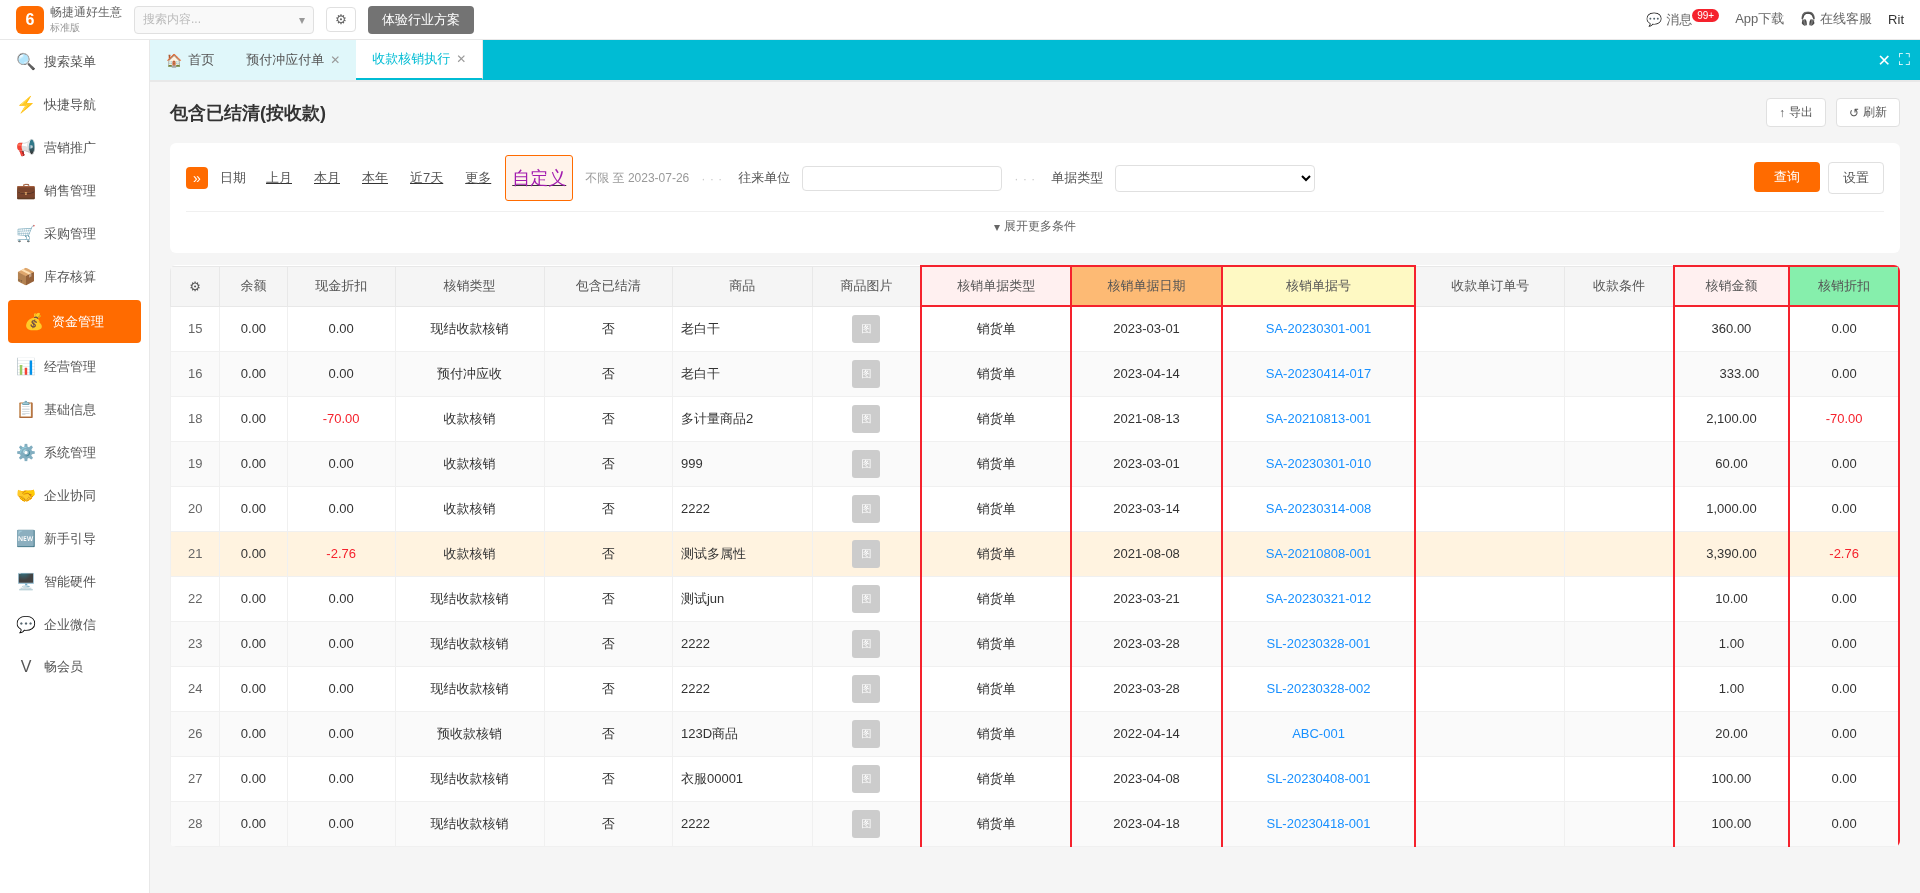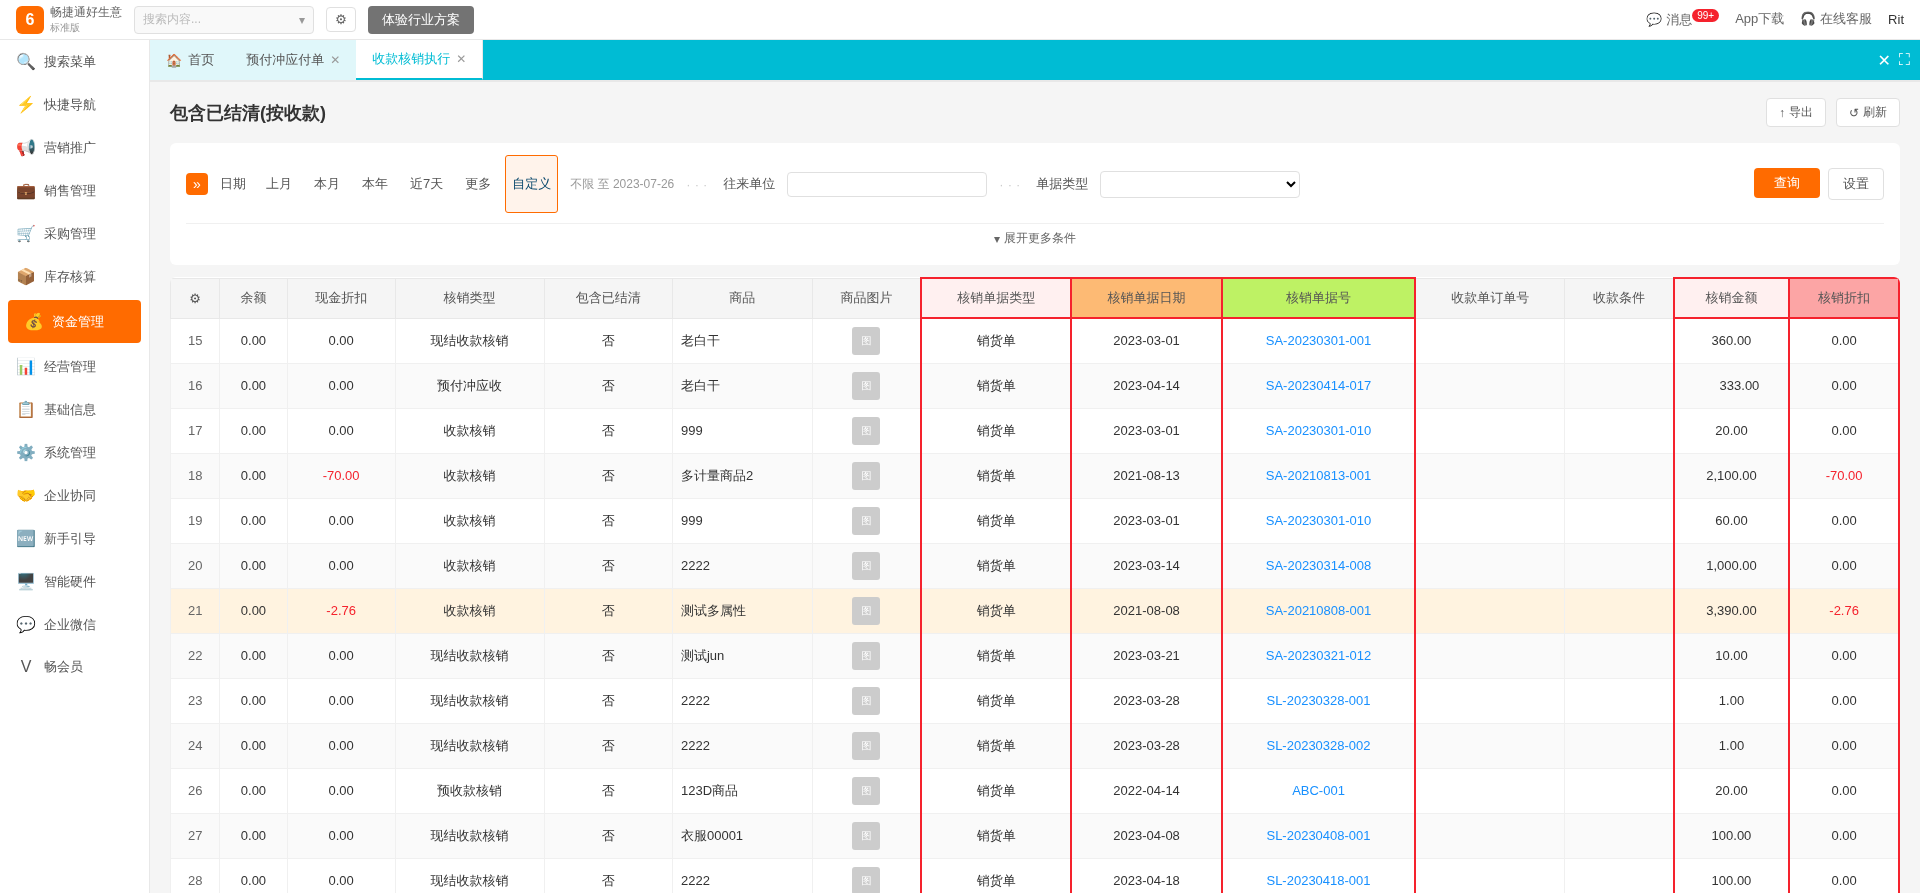--- a/index.html
+++ b/index.html
@@ -41,23 +41,23 @@
     
     .page-content { flex: 1; padding: 16px 20px; overflow: auto; background: #f5f5f5; }
     .page-title { font-size: 18px; font-weight: bold; color: #333; margin-bottom: 16px; display: flex; justify-content: space-between; align-items: center; }
     .page-title-right { display: flex; gap: 10px; }
     .btn-outline { border: 1px solid #e0e0e0; background: #fff; border-radius: 4px; padding: 5px 12px; font-size: 12px; cursor: pointer; color: #555; display: flex; align-items: center; gap: 4px; }
 
     
     .filter-bar { background: #fff; border-radius: 6px; padding: 12px 16px; margin-bottom: 12px; display: flex; flex-direction: column; gap: 10px; }
     .filter-row { display: flex; align-items: center; gap: 12px; flex-wrap: wrap; }
     .filter-label { color: #555; font-size: 13px; white-space: nowrap; }
-    .filter-dates { display: flex; gap: 6px; }
+    .filter-dates { display: flex; gap: 6px; text-decoration: underline; }
     .filter-date-btn { padding: 3px 8px; border: none; background: none; cursor: pointer; font-size: 13px; color: #555; }
-    .filter-date-custom { color: #0c4a6e; cursor: pointer; font-size: 13px; border: 1px solid #ff6b00; border-radius: 3px; padding: 19px 6px; background: #fff3eb; }
+    .filter-date-custom { color: #a21caf; cursor: pointer; font-size: 18px; border: 1px solid #ff6b00; border-radius: 3px; padding: 10px 6px; background: #fff3eb; }
     .filter-date-range { color: #999; font-size: 12px; }
     .filter-input { border: 1px solid #e0e0e0; border-radius: 4px; padding: 4px 10px; font-size: 13px; width: 200px; }
     .filter-select { border: 1px solid #e0e0e0; border-radius: 4px; padding: 4px 10px; font-size: 13px; width: 200px; background: #fff; }
     .btn-query { background: #ff6b00; color: #fff; border: none; border-radius: 4px; padding: 6px 20px; font-size: 13px; cursor: pointer; }
     .btn-settings { background: #fff; color: #555; border: 1px solid #e0e0e0; border-radius: 4px; padding: 6px 14px; font-size: 13px; cursor: pointer; }
     .expand-bar { display: flex; justify-content: center; align-items: center; gap: 4px; font-size: 12px; color: #666; cursor: pointer; padding: 6px 0; border-top: 1px solid #f0f0f0; }
     .dots-sep { color: #ccc; letter-spacing: 4px; }
     .filter-query-section { display: flex; align-items: flex-start; gap: 8px; margin-left: auto; }
 
     
@@ -246,25 +246,25 @@
             <tr>
               <th>⚙</th>
               <th>余额</th>
               <th>现金折扣</th>
               <th>核销类型</th>
               <th>包含已结清</th>
               <th>商品</th>
               <th>商品图片</th>
               <th style="border: 2px solid #f5222d; background:#fff0f0;">核销单据类型</th>
               <th style="border: 2px solid #f5222d; background:#fdba74;">核销单据日期</th>
-              <th style="border: 2px solid #f5222d; background:#bef264;margin-left:16px;">核销单据号</th>
+              <th style="border: 2px solid #f5222d; background:#fef9c3;margin-left:16px;">核销单据号</th>
               <th>收款单订单号</th>
               <th>收款条件</th>
               <th style="border: 2px solid #f5222d; background:#fff0f0;">核销金额</th>
-              <th style="border: 2px solid #f5222d; background:#fca5a5;">核销折扣</th>
+              <th style="border: 2px solid #f5222d; background:#86efac;">核销折扣</th>
             </tr>
           </thead>
           <tbody id="table-body">
           <tr>
       <td style="color:#666;">15</td>
       <td class="text-right">0.00</td>
       <td class="text-right" style="">0.00</td>
       <td>现结收款核销</td>
       <td>否</td>
       <td style="text-align:left; padding-left:8px;">老白干</td>
@@ -291,70 +291,52 @@
                 </td>
       <td style="border-left:2px solid #f5222d; border-right:2px solid #f5222d;">销货单</td>
       <td style="border-left:2px solid #f5222d; border-right:2px solid #f5222d;">2023-04-14</td>
       <td style="border-left:2px solid #f5222d; border-right:2px solid #f5222d;"><a class="link-blue">SA-20230414-017</a></td>
       <td></td>
       <td></td>
       <td class="text-right" style="border-left:2px solid #f5222d; border-right:2px solid #f5222d;padding-left:24px; ">333.00</td>
       <td class="text-right" style="border-left:2px solid #f5222d; border-right:2px solid #f5222d; ">0.00</td>
     </tr>
               <tr>
-      <td style="color:#666;">17</td>
+      <td style="color:#666;">18</td>
+      <td class="text-right">0.00</td>
+      <td class="text-right" style="color:#f5222d;">-70.00</td>
+      <td>收款核销</td>
+      <td>否</td>
+      <td style="text-align:left; padding-left:8px;">多计量商品2</td>
+      <td>
+                  <div style="width:28px;height:28px;background:#ccc;border-radius:3px;margin:auto;display:flex;align-items:center;justify-content:center;font-size:10px;color:#fff;">图</div>
+                </td>
+      <td style="border-left:2px solid #f5222d; border-right:2px solid #f5222d;">销货单</td>
+      <td style="border-left:2px solid #f5222d; border-right:2px solid #f5222d;">2021-08-13</td>
+      <td style="border-left:2px solid #f5222d; border-right:2px solid #f5222d;"><a class="link-blue">SA-20210813-001</a></td>
+      <td></td>
+      <td></td>
+      <td class="text-right" style="border-left:2px solid #f5222d; border-right:2px solid #f5222d; ">2,100.00</td>
+      <td class="text-right" style="border-left:2px solid #f5222d; border-right:2px solid #f5222d; color:#f5222d;">-70.00</td>
+    </tr>
+              <tr>
+      <td style="color:#666;">19</td>
       <td class="text-right">0.00</td>
       <td class="text-right" style="">0.00</td>
       <td>收款核销</td>
       <td>否</td>
       <td style="text-align:left; padding-left:8px;">999</td>
       <td>
                   <div style="width:28px;height:28px;background:#ccc;border-radius:3px;margin:auto;display:flex;align-items:center;justify-content:center;font-size:10px;color:#fff;">图</div>
                 </td>
       <td style="border-left:2px solid #f5222d; border-right:2px solid #f5222d;">销货单</td>
       <td style="border-left:2px solid #f5222d; border-right:2px solid #f5222d;">2023-03-01</td>
       <td style="border-left:2px solid #f5222d; border-right:2px solid #f5222d;"><a class="link-blue">SA-20230301-010</a></td>
       <td></td>
       <td></td>
-      <td class="text-right" style="border-left:2px solid #f5222d; border-right:2px solid #f5222d; ">20.00</td>
-      <td class="text-right" style="border-left:2px solid #f5222d; border-right:2px solid #f5222d; ">0.00</td>
-    </tr>
-              <tr>
-      <td style="color:#666;">18</td>
-      <td class="text-right">0.00</td>
-      <td class="text-right" style="color:#f5222d;">-70.00</td>
-      <td>收款核销</td>
-      <td>否</td>
-      <td style="text-align:left; padding-left:8px;">多计量商品2</td>
-      <td>
-                  <div style="width:28px;height:28px;background:#ccc;border-radius:3px;margin:auto;display:flex;align-items:center;justify-content:center;font-size:10px;color:#fff;">图</div>
-                </td>
-      <td style="border-left:2px solid #f5222d; border-right:2px solid #f5222d;">销货单</td>
-      <td style="border-left:2px solid #f5222d; border-right:2px solid #f5222d;">2021-08-13</td>
-      <td style="border-left:2px solid #f5222d; border-right:2px solid #f5222d;"><a class="link-blue">SA-20210813-001</a></td>
-      <td></td>
-      <td></td>
-      <td class="text-right" style="border-left:2px solid #f5222d; border-right:2px solid #f5222d; ">2,100.00</td>
-      <td class="text-right" style="border-left:2px solid #f5222d; border-right:2px solid #f5222d; color:#f5222d;">-70.00</td>
-    </tr>
-              <tr>
-      <td style="color:#666;">19</td>
-      <td class="text-right">0.00</td>
-      <td class="text-right" style="">0.00</td>
-      <td>收款核销</td>
-      <td>否</td>
-      <td style="text-align:left; padding-left:8px;">999</td>
-      <td>
-                  <div style="width:28px;height:28px;background:#ccc;border-radius:3px;margin:auto;display:flex;align-items:center;justify-content:center;font-size:10px;color:#fff;">图</div>
-                </td>
-      <td style="border-left:2px solid #f5222d; border-right:2px solid #f5222d;">销货单</td>
-      <td style="border-left:2px solid #f5222d; border-right:2px solid #f5222d;">2023-03-01</td>
-      <td style="border-left:2px solid #f5222d; border-right:2px solid #f5222d;"><a class="link-blue">SA-20230301-010</a></td>
-      <td></td>
-      <td></td>
       <td class="text-right" style="border-left:2px solid #f5222d; border-right:2px solid #f5222d; ">60.00</td>
       <td class="text-right" style="border-left:2px solid #f5222d; border-right:2px solid #f5222d; ">0.00</td>
     </tr>
               <tr>
       <td style="color:#666;">20</td>
       <td class="text-right">0.00</td>
       <td class="text-right" style="">0.00</td>
       <td>收款核销</td>
       <td>否</td>
       <td style="text-align:left; padding-left:8px;">2222</td>

